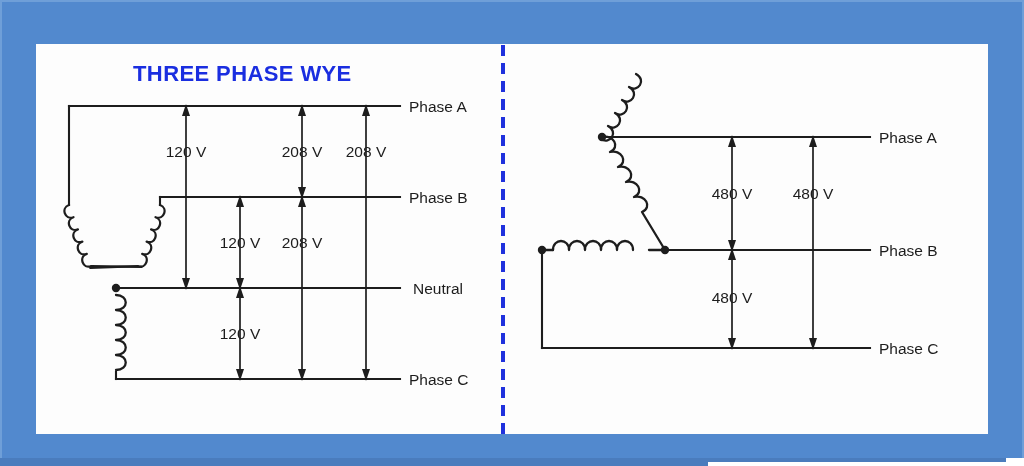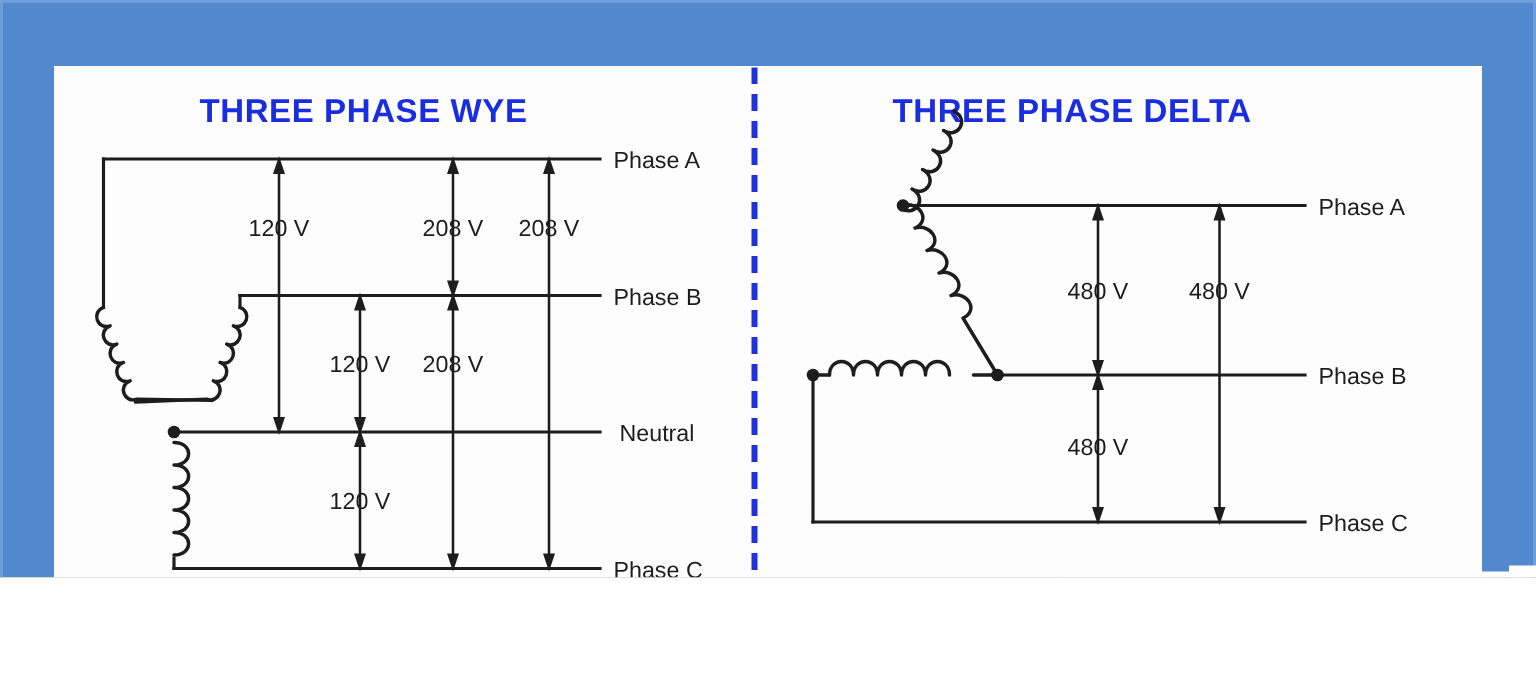--- a/index.html
+++ b/index.html
@@ -1,17 +1,17 @@
 <!DOCTYPE html>
 <html><head>
 <meta charset="utf-8">
 <style>
   html,body{margin:0;padding:0;background:#ffffff;}
   body{font-family:"Liberation Sans",sans-serif;}
-  #root{position:relative;width:1024px;height:385px;overflow:hidden;background:#fde047;}
+  #root{position:relative;width:1024px;height:466px;overflow:hidden;background:#fde047;}
   .frame{position:absolute;left:0;top:0;width:1024px;height:462px;
          background:#5289ce;box-sizing:border-box;border:2px solid #6f9fd8;}
   .frame-shadow{position:absolute;left:0;top:458px;width:1024px;height:8px;background:#4a7cbd;}
   .bottom-notch{position:absolute;right:0;bottom:0;width:18px;height:8px;background:#ffffff;}
   .bottom-notch2{position:absolute;left:708px;bottom:0;width:316px;height:4px;background:#ffffff;}
   .panel{position:absolute;left:36px;top:44px;width:952px;height:390px;background:#fdfdfd;}
   .divider{position:absolute;left:501px;top:45px;width:4px;height:389px;
            background:repeating-linear-gradient(to bottom,#1f31dd 0,#1f31dd 11px,transparent 11px,transparent 18px);}
   .title{position:absolute;font-weight:bold;font-size:22px;color:#1a2ee0;
          letter-spacing:.4px;white-space:nowrap;}
@@ -32,21 +32,20 @@
 
   <div class="frame"></div>
   <div class="frame-shadow"></div>
   <div class="bottom-notch2"></div>
   <div class="bottom-notch"></div>
 
   <div class="panel"></div>
   <div class="divider"></div>
 
   <div class="title" id="title-wye">THREE PHASE WYE</div>
-  <div class="title" id="title-delta">THREE PHASE DELTA</div>
 
   <svg width="1024" height="466">
 
     <line class="wire" x1="69" y1="106" x2="400" y2="106"></line>
     <line class="wire" x1="160" y1="197" x2="400" y2="197"></line>
     <line class="wire" x1="116" y1="288" x2="400" y2="288"></line>
     <line class="wire" x1="116" y1="379" x2="400" y2="379"></line>
 
     <path class="wire" d="M69,106 L69,205"></path>
     <path class="wire" d="M160,197 L160,205"></path>

